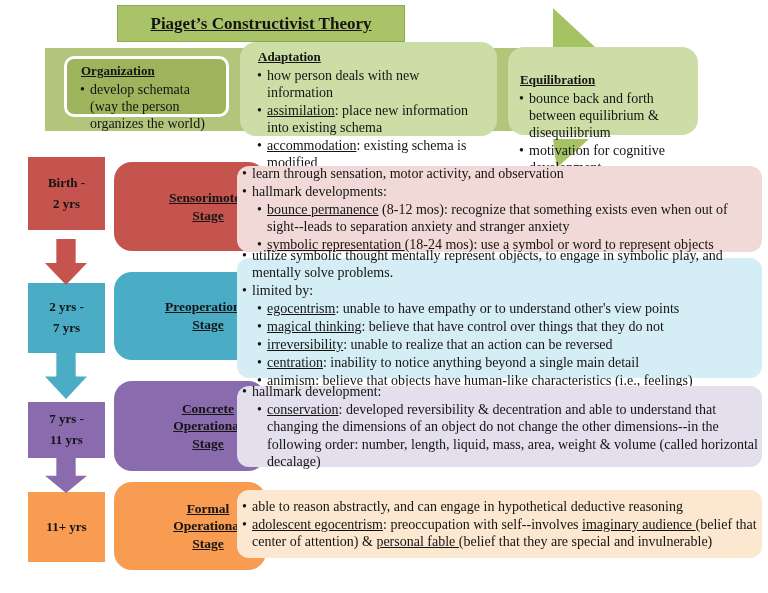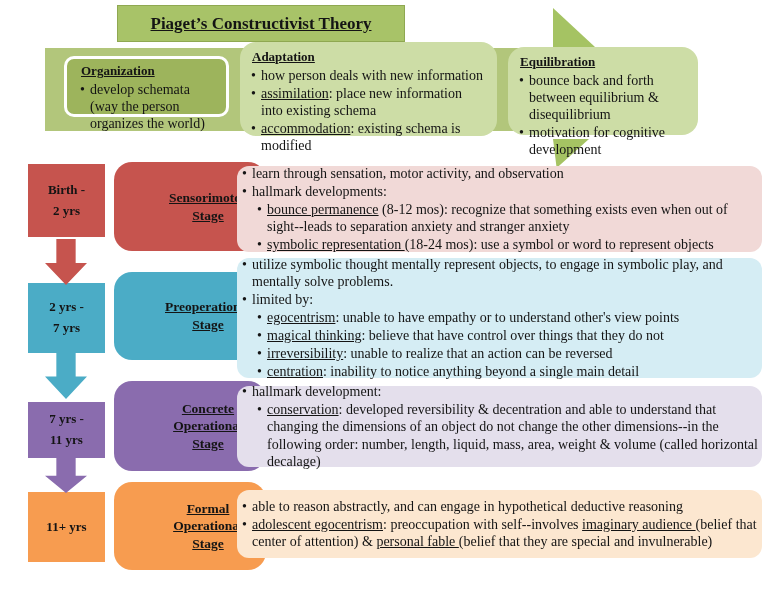--- a/index.html
+++ b/index.html
@@ -13,36 +13,36 @@
     background:var(--green-mid);border:1px solid var(--green-border);border-radius:0;
     display:flex;align-items:center;justify-content:center;z-index:2;
   }
   .title-text{font-weight:bold;font-size:17px;text-decoration:underline;}
   .band{position:absolute;left:45px;top:48px;width:495px;height:83px;background:var(--green-band);z-index:0;}
   .tri{position:absolute;background:var(--green-arrow);z-index:0;}
   .tri-top{left:553px;top:8px;width:42px;height:39px;clip-path:polygon(0 0,100% 100%,0 100%);}
   .tri-bottom{left:553px;top:139px;width:36px;height:29px;clip-path:polygon(0 0,100% 0,10% 100%);}
   .top-box{position:absolute;box-sizing:border-box;z-index:1;}
   .org{left:64px;top:56px;width:165px;height:61px;background:var(--green-dark);border:3px solid #ffffff;border-radius:10px;padding:3px 12px;}
-  .adapt{left:240px;top:42px;width:257px;height:94px;background:var(--green-light);border-radius:16px;padding:6px 10px;}
-  .equil{left:508px;top:47px;width:190px;height:88px;background:var(--green-light);border-radius:16px;padding:6px 10px;}
+  .adapt{left:240px;top:42px;width:257px;height:94px;background:var(--green-light);border-radius:16px;padding:6px 16px;}
+  .equil{left:508px;top:47px;width:190px;height:88px;background:var(--green-light);border-radius:16px;padding:24px 10px;}
   .tb-head{font-weight:bold;font-size:13px;text-decoration:underline;margin:1px 0 2px 2px;}
   
   ul.blist{list-style:none;margin:0;padding:0;font-size:14px;line-height:1.22;}
   ul.blist li{position:relative;padding-left:11px;margin:1px 0;}
   ul.blist li::before{content:"\2022";position:absolute;left:1px;}
   ul.blist li.ind{margin-left:15px;}
   .u{text-decoration:underline;}
   
   .age-box{
     position:absolute;left:28px;width:77px;background:var(--c);
     display:flex;align-items:center;justify-content:center;text-align:center;
     font-weight:bold;font-size:13px;white-space:pre-line;line-height:1.6;z-index:1;
   }
-  #age0{top:164px;height:73px}
+  #age0{top:157px;height:73px}
   #age1{top:283px;height:70px}
   #age2{top:402px;height:56px}
   #age3{top:492px;height:70px}
   .stage-box{
     position:absolute;left:114px;width:116px;background:var(--c);border-radius:18px;
     display:flex;align-items:center;justify-content:center;text-align:center;
     font-weight:bold;font-size:13.5px;text-decoration:underline;white-space:pre-line;line-height:1.3;z-index:1;padding-left:36px;
   }
   #stage0{top:162px;height:89px}
   #stage1{top:272px;height:88px}
@@ -119,20 +119,21 @@
   <div id="stage1" class="stage-box" style="--c: #4bacc6; --cl: #d5edf4;">Preoperational
 Stage</div>
   <div id="desc1" class="desc-box" style="--c: #4bacc6; --cl: #d5edf4;">
     <ul class="blist">
         <li><span>utilize symbolic thought mentally represent objects, to engage in symbolic play, and mentally solve problems.</span></li>
         <li><span>limited by:</span></li>
         <li class="ind"><span class="u">egocentrism</span><span>: unable to have empathy or to understand other's view points</span></li>
         <li class="ind"><span class="u">magical thinking</span><span>: believe that have control over things that they do not</span></li>
         <li class="ind"><span class="u">irreversibility</span><span>: unable to realize that an action can be reversed</span></li>
         <li class="ind"><span class="u">centration</span><span>: inability to notice anything beyond a single main detail</span></li>
+        <li class="ind"><span class="u">animism</span><span>: believe that objects have human-like characteristics (i.e., feelings)</span></li>
       </ul>
   </div>
   <div id="arrow1" class="flow-arrow" style="--c: #4bacc6; --cl: #d5edf4;"></div>
 
   <div id="age2" class="age-box" style="--c: #8a6cae; --cl: #e4dfec;">7 yrs -
 11 yrs</div>
   <div id="stage2" class="stage-box" style="--c: #8a6cae; --cl: #e4dfec;">Concrete
 Operational
 Stage</div>
   <div id="desc2" class="desc-box" style="--c: #8a6cae; --cl: #e4dfec;">

